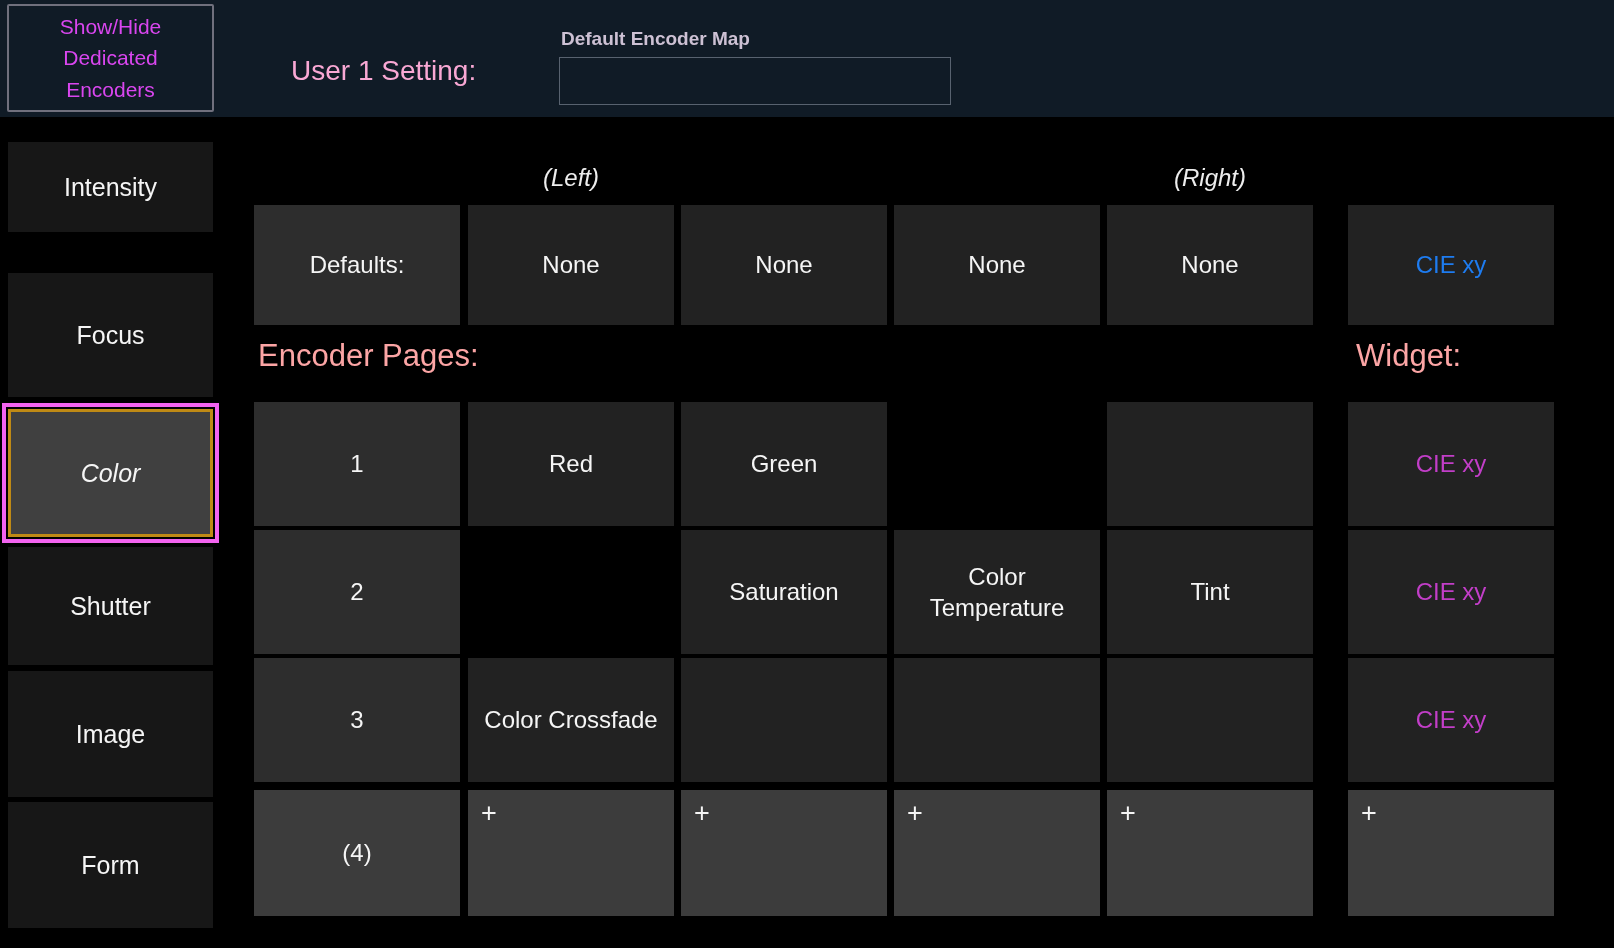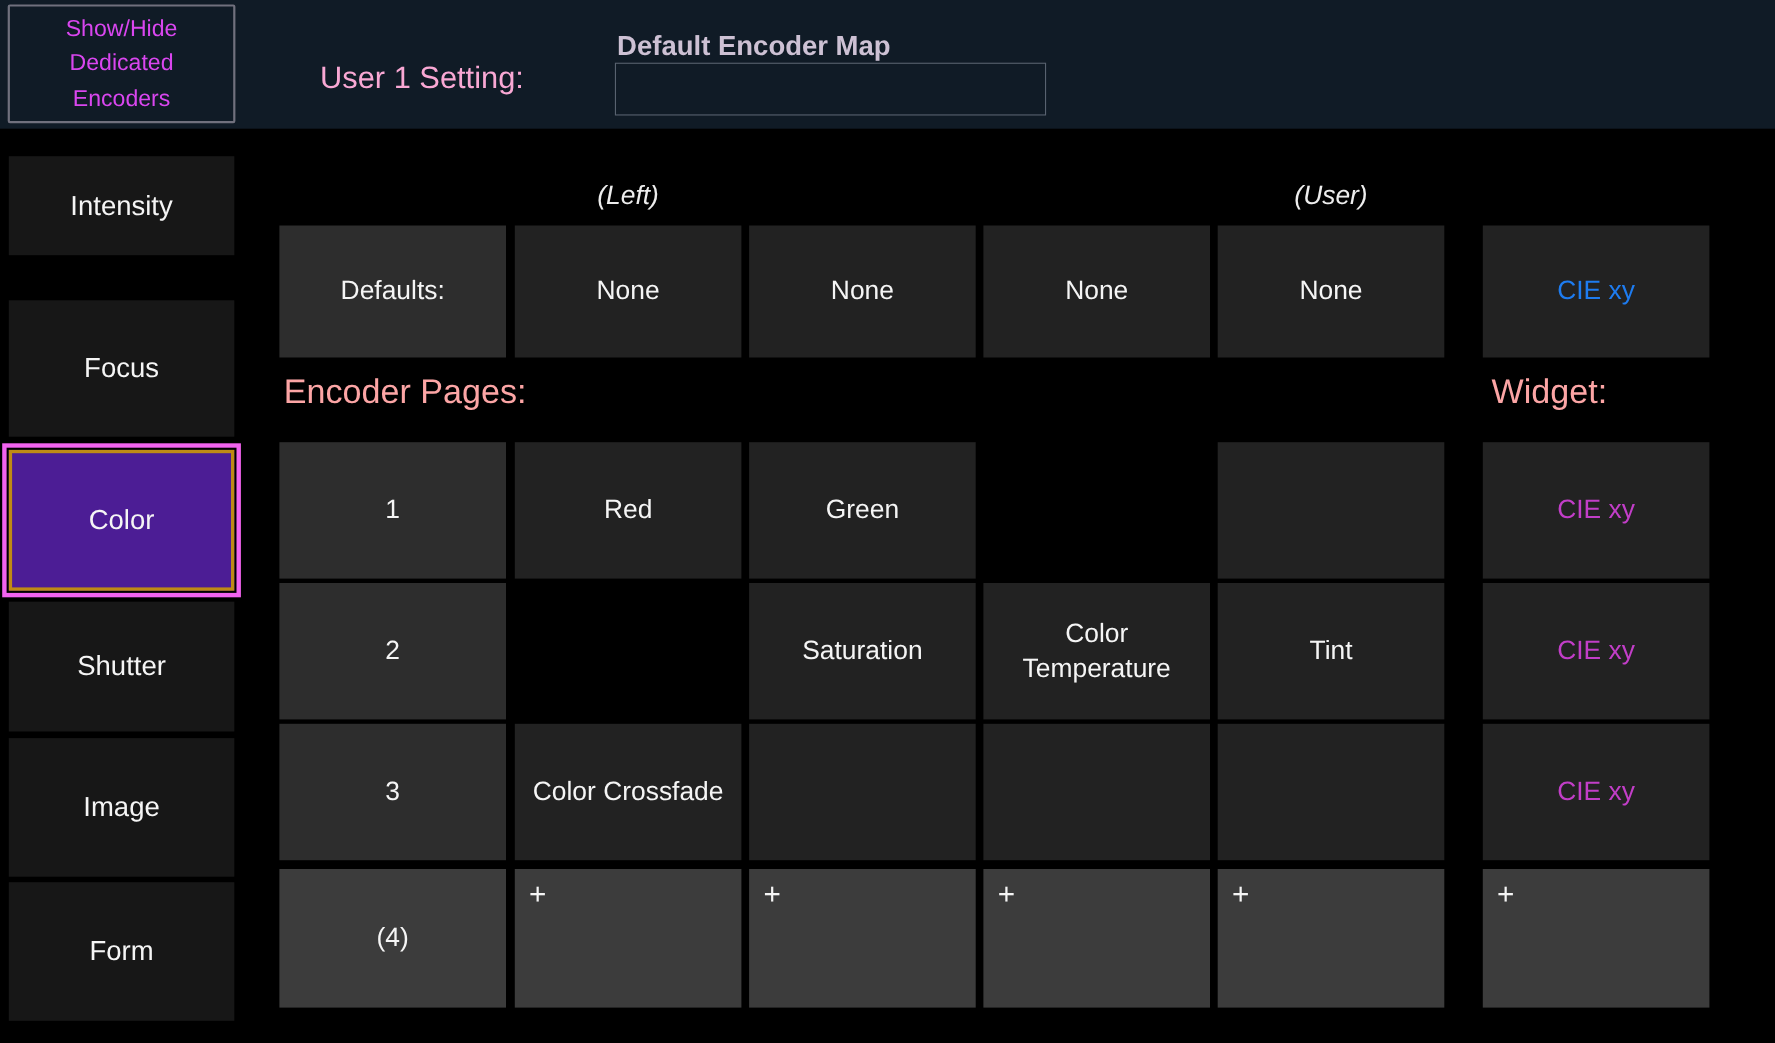--- a/index.html
+++ b/index.html
@@ -17,45 +17,46 @@
     background:transparent;border:2px solid #70707d;border-radius:2px;
     color:#d946ef;font-size:21px;line-height:1.48;text-align:center;
     font-family:inherit;padding:2px 14px;box-sizing:border-box;cursor:pointer;
     display:flex;align-items:center;justify-content:center;
   }
   .user-setting{
     position:absolute;left:291px;top:12px;height:117px;display:flex;align-items:center;
     color:#f9a8d4;font-size:28px;
   }
   .dem-label{
-    position:absolute;left:561px;top:28px;color:#cdc1d4;font-size:25px;font-weight:bold;
+    position:absolute;left:561px;top:28px;color:#cdc1d4;font-size:19px;font-weight:bold;
   }
   .dem-input{
     position:absolute;left:559px;top:57px;width:392px;height:48px;box-sizing:border-box;
     background:transparent;border:1px solid #58626f;color:#f0f0f0;font-size:24px;
     padding:0 10px;font-family:inherit;outline:none;
   }
 
   
   .sb{
     position:absolute;left:8px;width:205px;box-sizing:border-box;background:#171717;
     color:#f5f5f5;font-size:25px;display:flex;align-items:center;justify-content:center;
     text-align:center;cursor:pointer;border:none;font-family:inherit;
   }
   .sb-0{top:142px;height:90px;}
   .sb-1{top:273px;height:124px;}
   .sb-2{top:409px;height:128px;}
   .sb-3{top:547px;height:118px;}
   .sb-4{top:671px;height:126px;}
   .sb-5{top:802px;height:126px;}
   .sb.selected{
-    background:#4c1d95;
+    background:#404040;
     border:3px solid var(--selection-inner-border,#bf8a15);
     outline:4px solid var(--selection-outer-border,#f263ef);
     outline-offset:2px;
+    font-style:italic;
   }
 
   
   .hdr-italic{
     position:absolute;top:164px;width:206px;text-align:center;
     color:#ededed;font-size:24px;font-style:italic;
   }
   .hdr-left{left:468px;}
   .hdr-right{left:1107px;}
   .section-label{
@@ -99,21 +100,21 @@
   </div>
 
   <button class="sb sb-0">Intensity</button>
   <button class="sb sb-1">Focus</button>
   <button class="sb sb-2 selected">Color</button>
   <button class="sb sb-3">Shutter</button>
   <button class="sb sb-4">Image</button>
   <button class="sb sb-5">Form</button>
 
   <div class="hdr-italic hdr-left">(Left)</div>
-  <div class="hdr-italic hdr-right">(User)</div>
+  <div class="hdr-italic hdr-right">(Right)</div>
 
   <div class="cell rowhead rD cA">Defaults:</div>
   <div class="cell rD cB">None</div>
   <div class="cell rD cC">None</div>
   <div class="cell rD cD">None</div>
   <div class="cell rD cE">None</div>
   <div class="cell rD cW link-blue">CIE xy</div>
 
   <div class="section-label enc-pages-label">Encoder Pages:</div>
   <div class="section-label widget-label">Widget:</div>

